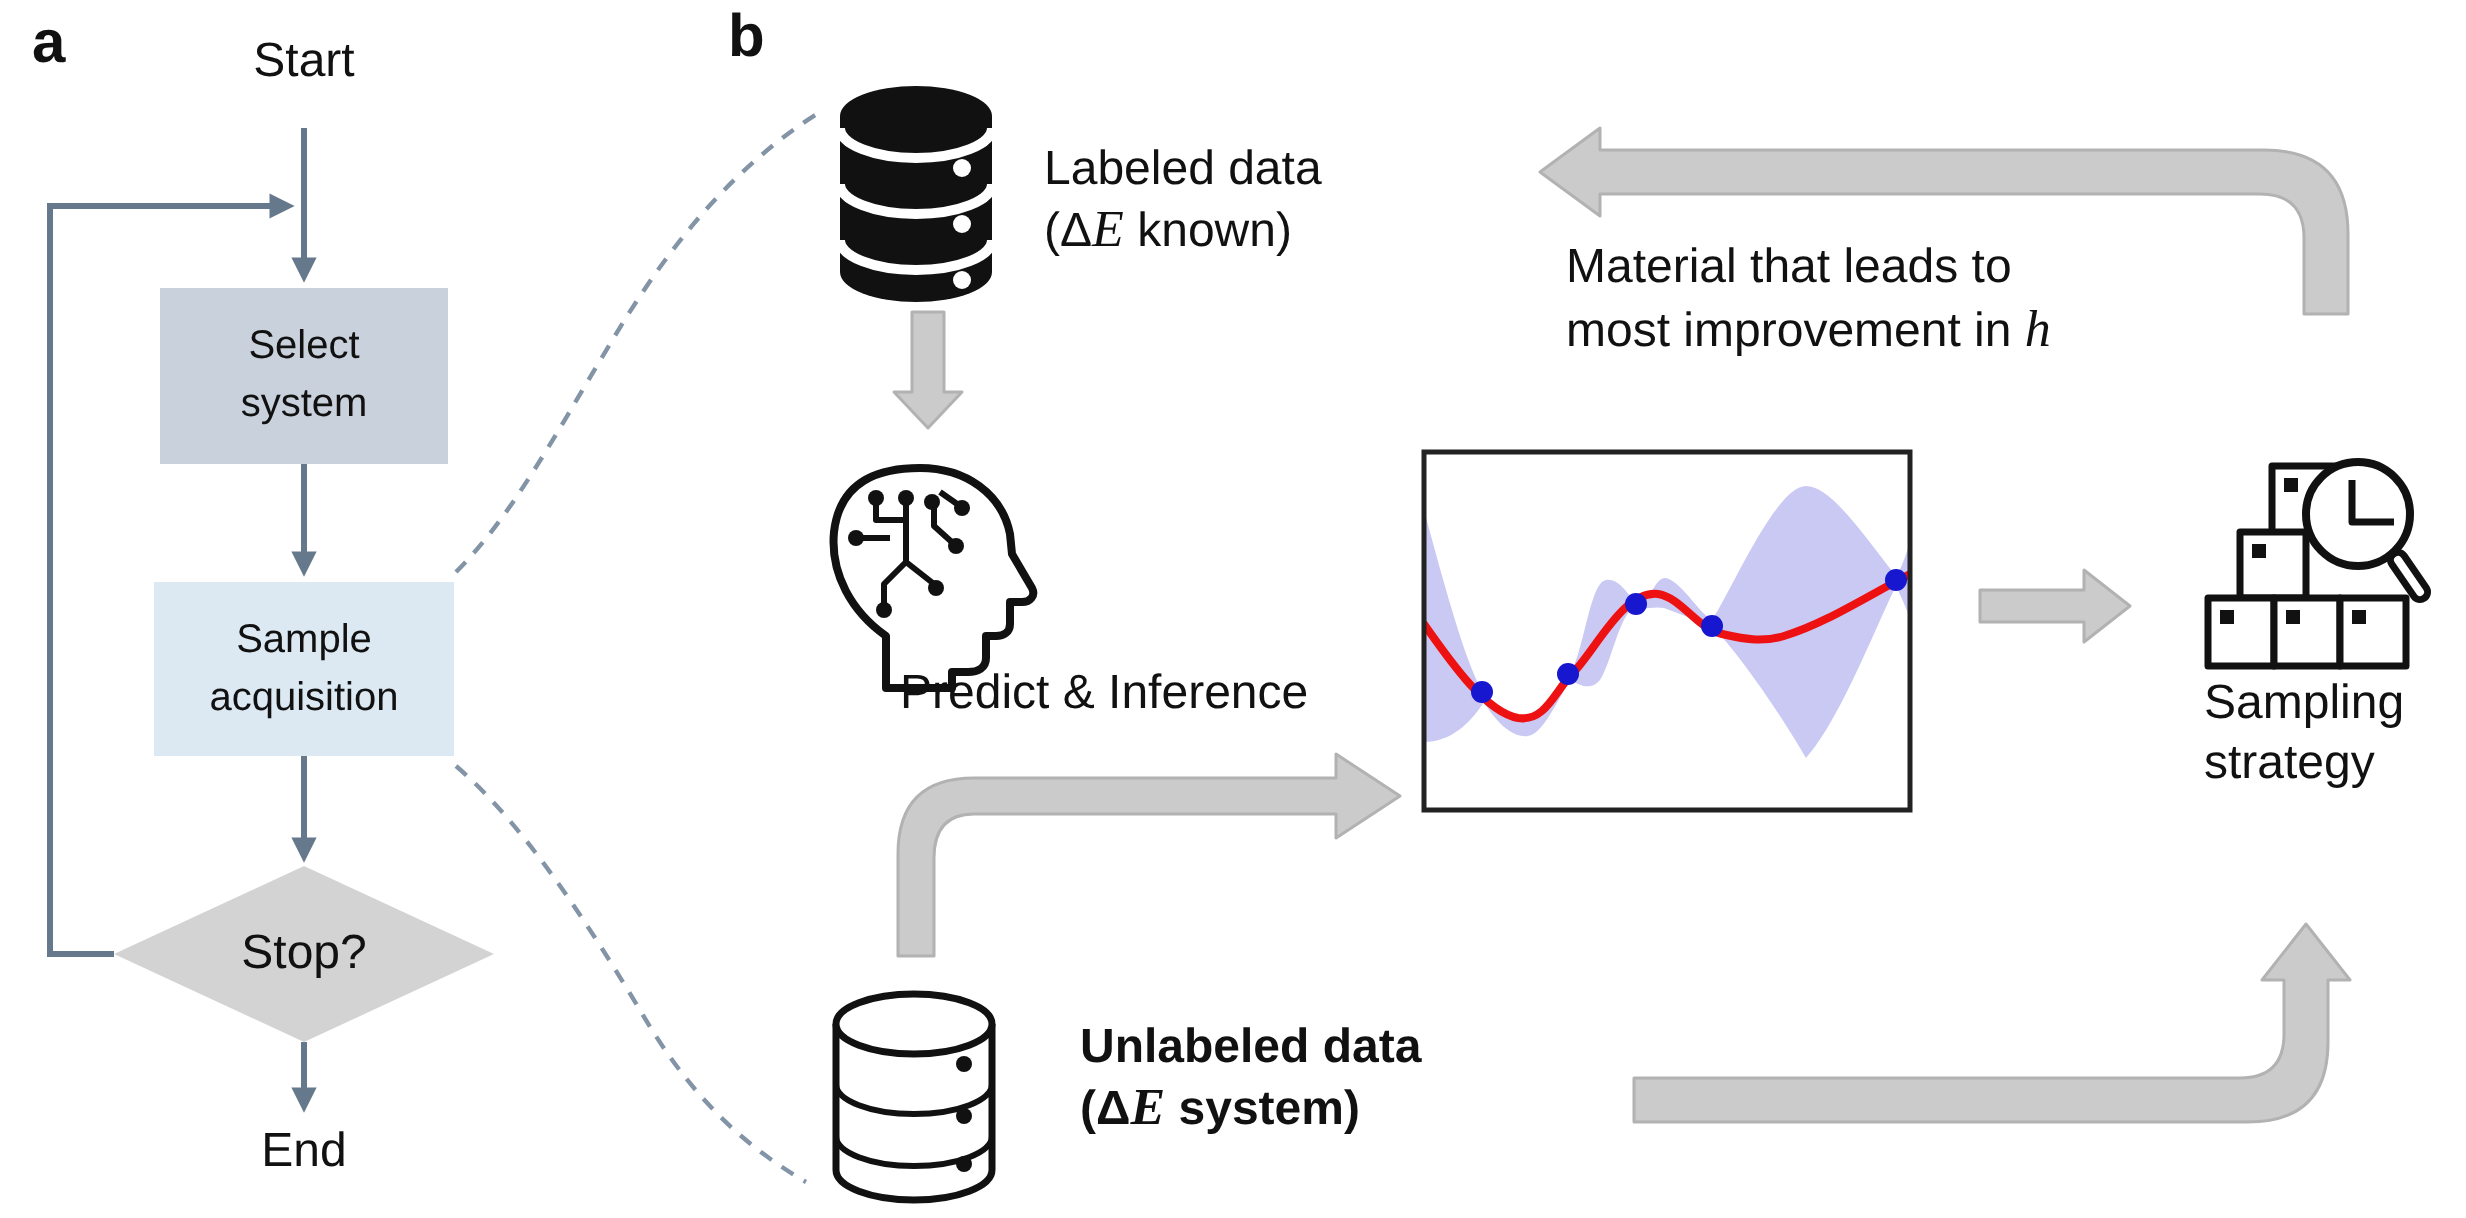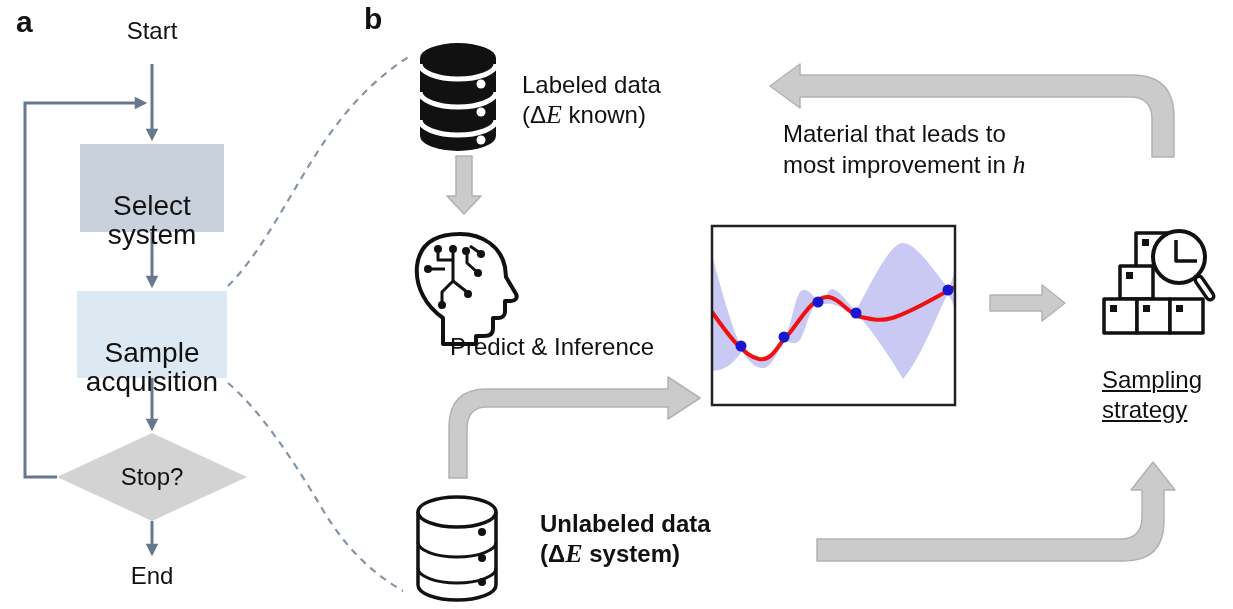--- a/index.html
+++ b/index.html
@@ -2,21 +2,21 @@
 <html><head>
 <meta charset="utf-8">
 <style>
   html,body{margin:0;padding:0;background:#fff;}
   #figure{position:relative;width:1233px;height:609px;background:#ffffff;overflow:hidden;
           font-family:"Liberation Sans","DejaVu Sans",sans-serif;color:#111;}
   svg.layer{position:absolute;left:0;top:0;width:1233px;height:609px;}
   .txt{position:absolute;font-size:24px;line-height:30px;color:#111;white-space:nowrap;}
   .panel-label{font-size:30px;font-weight:bold;line-height:32px;}
   .flow-label{position:absolute;display:flex;align-items:center;justify-content:center;
-              text-align:center;font-size:28px;line-height:29px;white-space:normal;margin-top:32px;}
+              text-align:center;font-size:20px;line-height:29px;white-space:normal;}
   .mathsym{font-family:"Liberation Serif","DejaVu Serif",serif;font-style:italic;font-size:26px;}
   .center{text-align:center;}
 </style>
 </head>
 <body>
 
 <div id="figure">
 
   <svg class="layer" viewBox="0 0 1233 609">
     <defs>
@@ -163,18 +163,18 @@
   <div class="txt" style="left:783px;top:118px;line-height:31px;">
     <span>Material that leads to</span><br>
     <span>most improvement in </span><span class="mathsym">h</span>
   </div>
 
   <div class="txt" style="left:540px;top:509px;font-weight:bold;">
     <span>Unlabeled data</span><br>
     <span>(Δ</span><span class="mathsym">E</span><span> system)</span>
   </div>
 
-  <div class="txt" style="left:1102px;top:365px;text-decoration:underline;">
+  <div class="txt" style="left:1102px;top:337px;">
     <span>Sampling</span><br>
     <span>strategy</span>
   </div>
 
 </div>
 
 </body></html>

